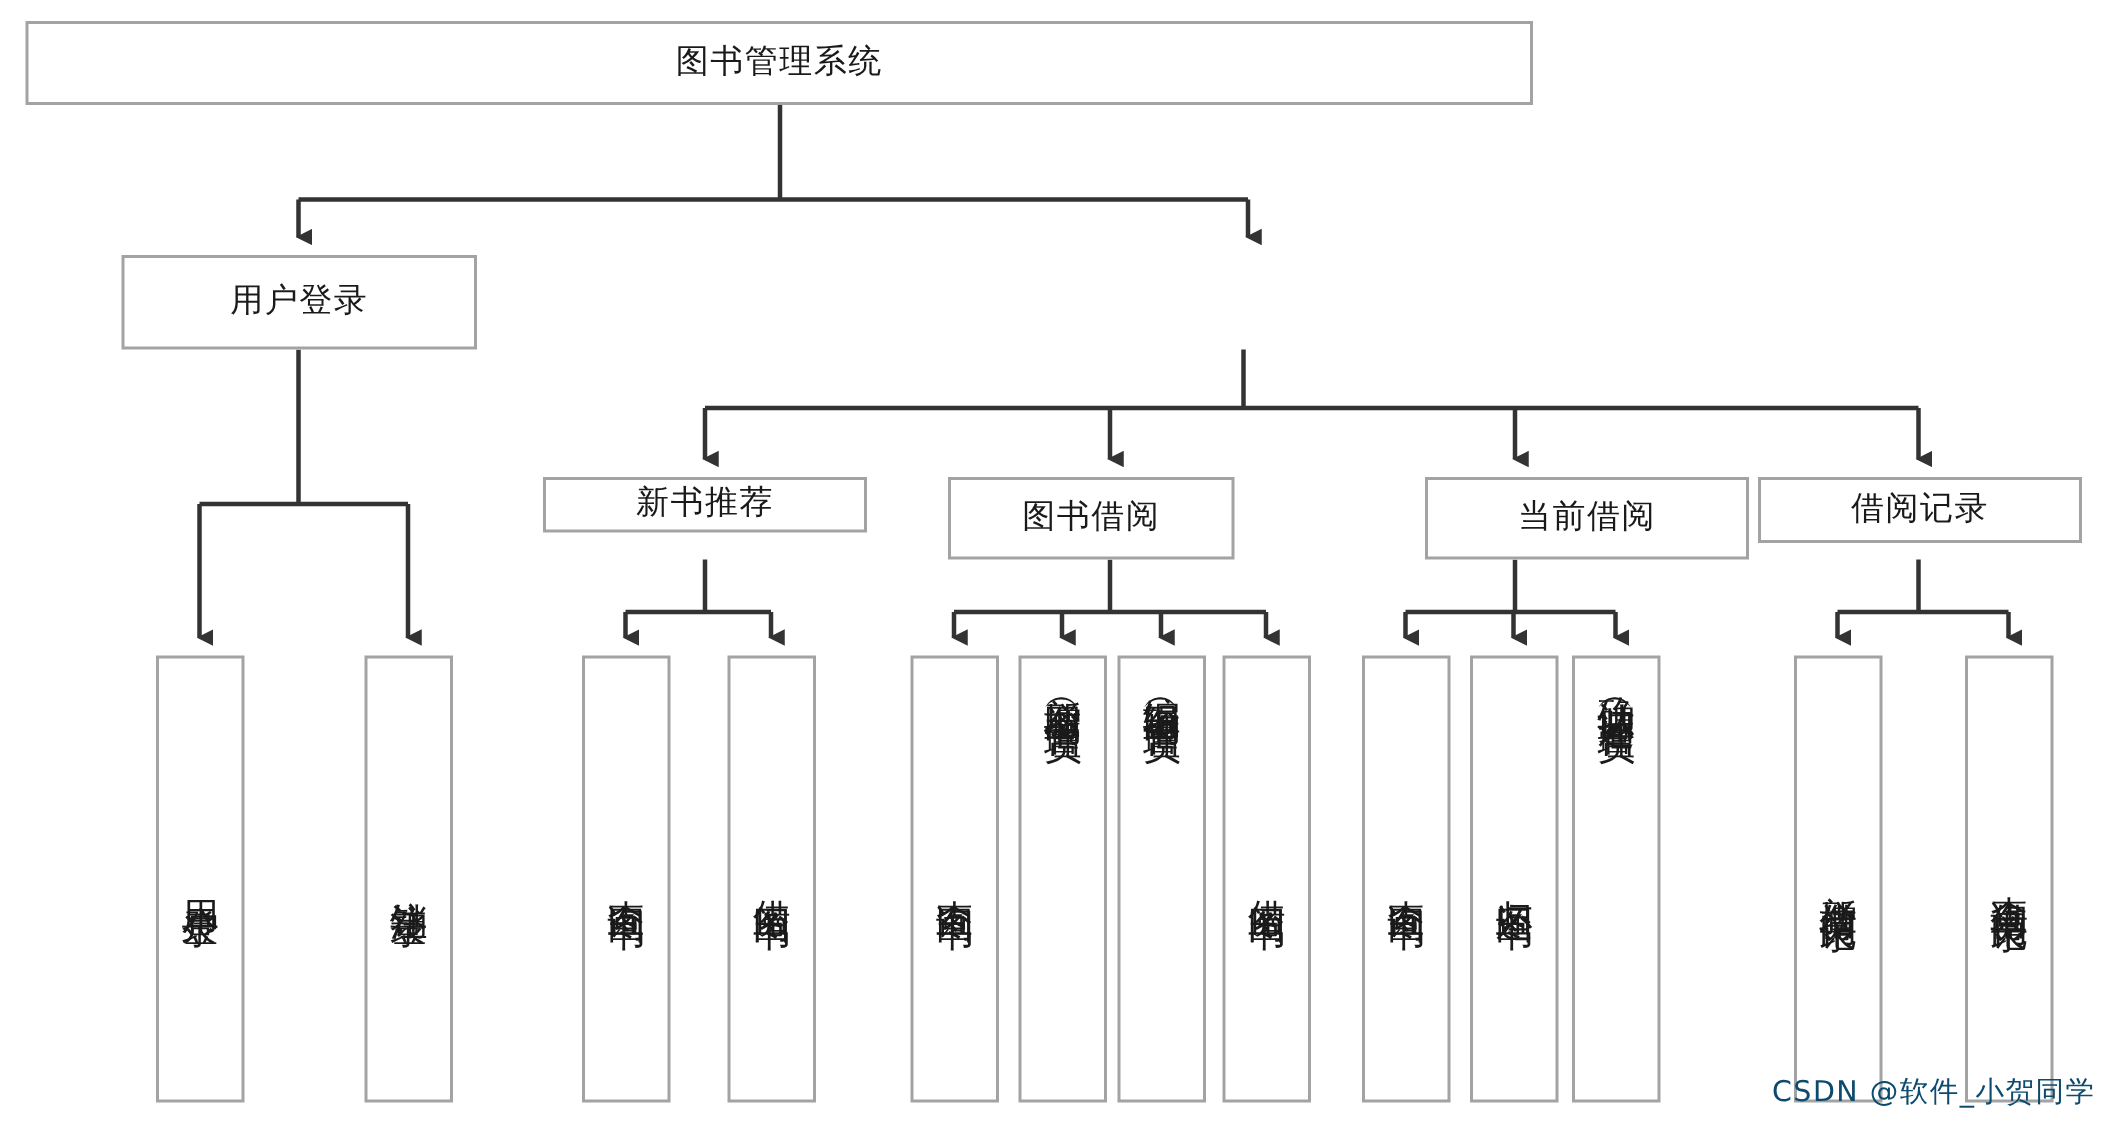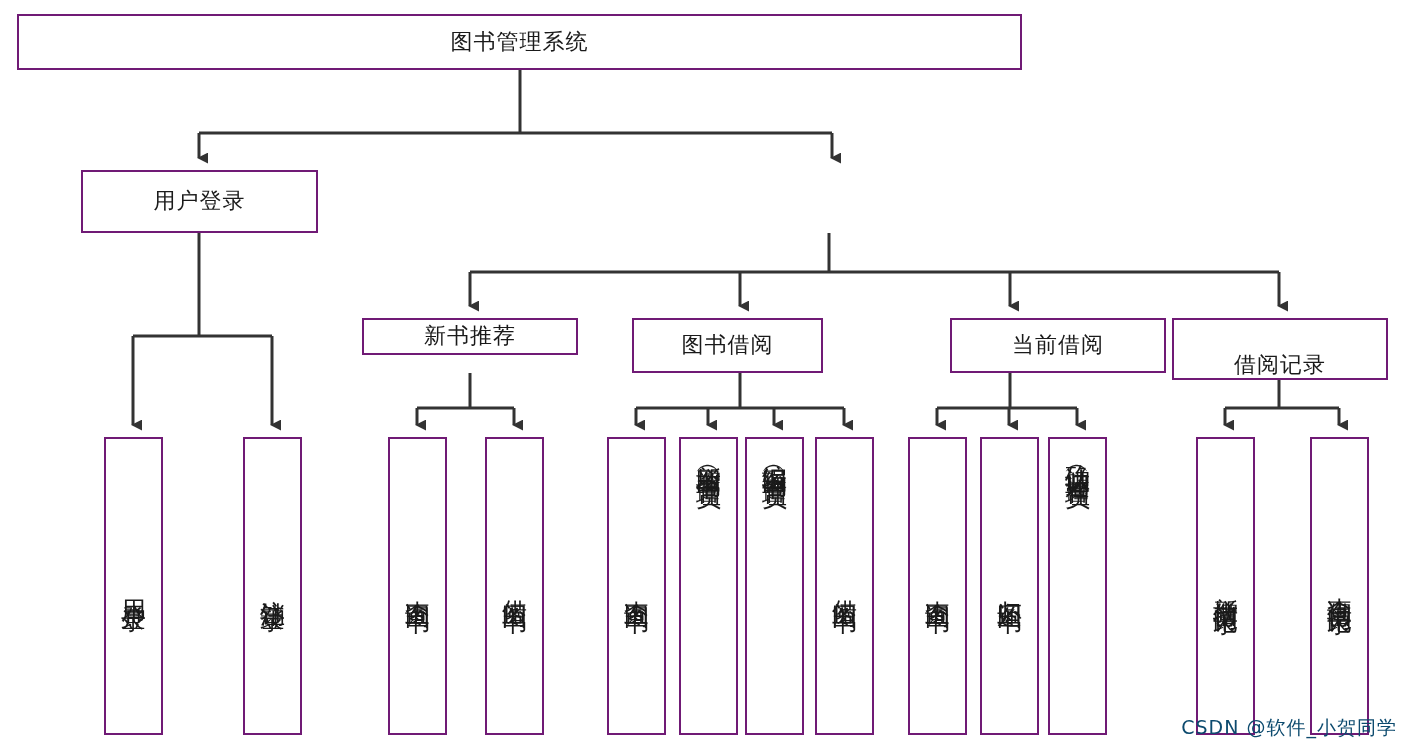--- a/index.html
+++ b/index.html
@@ -3,21 +3,21 @@
 <meta charset="utf-8">
 <title>图书管理系统 功能结构图</title>
 <style>
   html,body{margin:0;padding:0;background:#ffffff;}
   body{font-family:"DejaVu Sans","Liberation Sans",sans-serif;}
   #stage{position:relative;width:1405px;height:747px;background:#ffffff;overflow:hidden;}
   #wires{position:absolute;left:0;top:0;width:1405px;height:747px;}
   .node{
     position:absolute;
     box-sizing:border-box;
-    border:2px solid #701a75;
+    border:2px solid #a3a3a3;
     background:#ffffff;
     display:flex;
     align-items:center;
     justify-content:center;
     color:#1a1a1a;
   }
   .node .lbl{
     display:block;
     text-align:center;
     line-height:1.12;
@@ -131,21 +131,21 @@
   </div>
 
   <div class="node h-node" style="left:632px;top:318px;width:191px;height:55px;">
     <span class="lbl">图书借阅</span>
   </div>
 
   <div class="node h-node" style="left:950px;top:318px;width:216px;height:55px;">
     <span class="lbl">当前借阅</span>
   </div>
 
-  <div class="node h-node" style="left:1172px;top:318px;width:216px;height:62px;align-items:flex-end;">
+  <div class="node h-node" style="left:1172px;top:318px;width:216px;height:44px;">
     <span class="lbl">借阅记录</span>
   </div>
 
   <div class="node v-node mid" style="left:104px;top:437px;width:59px;height:298px;">
     <span class="lbl">用户登录</span>
   </div>
 
   <div class="node v-node mid" style="left:243px;top:437px;width:59px;height:298px;">
     <span class="lbl">注销登录</span>
   </div>

